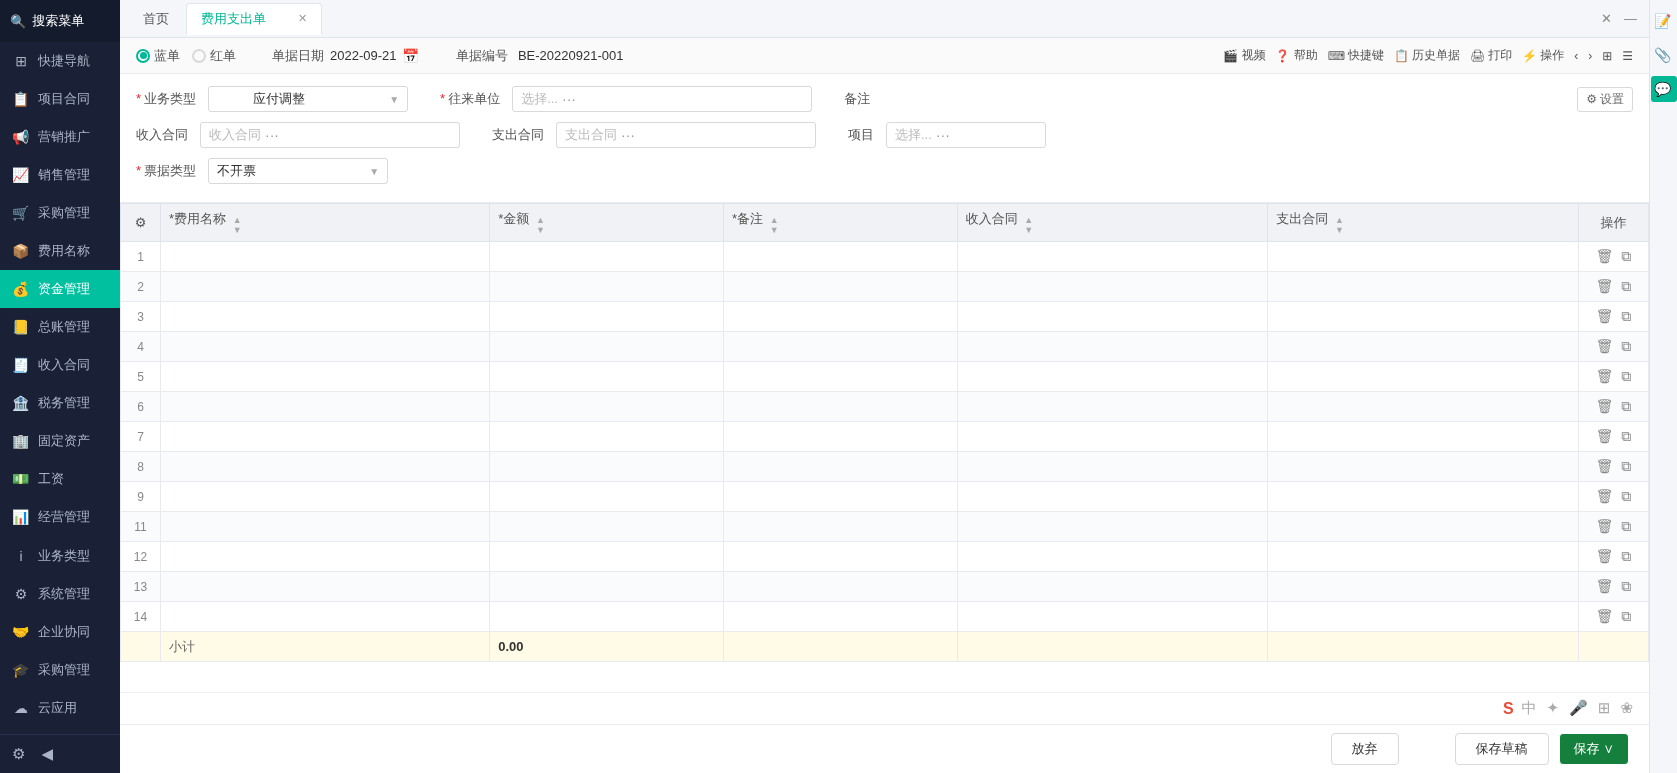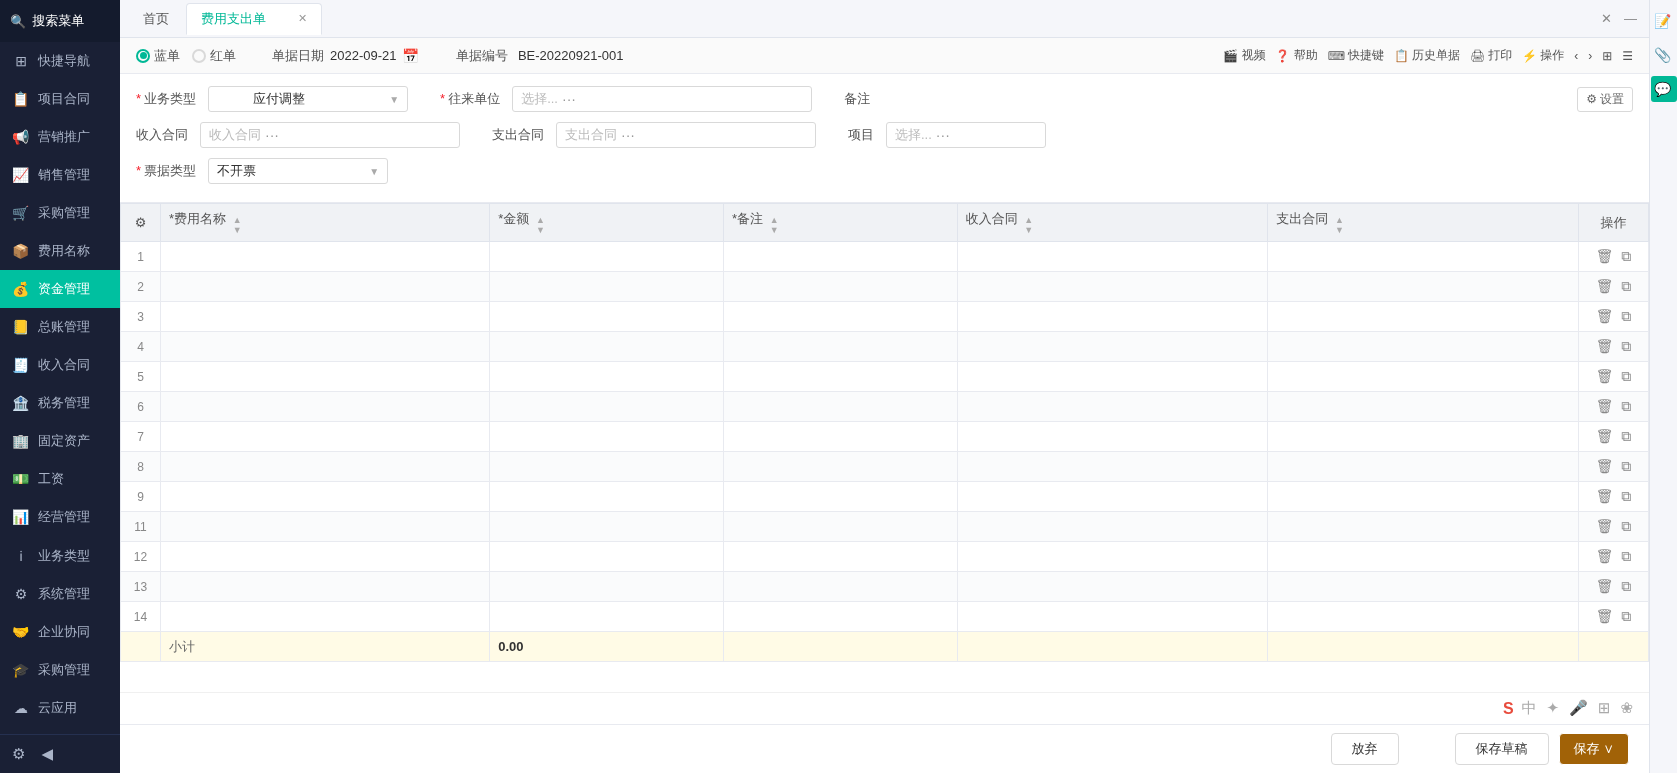--- a/index.html
+++ b/index.html
@@ -231,21 +231,21 @@
       color: #333;
       margin-left: 46px;
     }
     .btn-secondary {
       background: #fff;
       border-color: #d9d9d9;
       color: #333;
     }
     .btn-dropdown {
       display: flex; align-items: center; gap: 4px;
-      background: #a16207; color: #fff; border-color: #00b896;
+      background: #15803d; color: #fff; border-color: #00b896;
       padding: 6px 14px;
       border-radius: 4px; cursor: pointer; font-size: 13px; border: 1px solid;
     }
 
     
     .brand-bar {
       display: flex;
       align-items: center;
       justify-content: flex-end;
       padding: 6px 16px;

